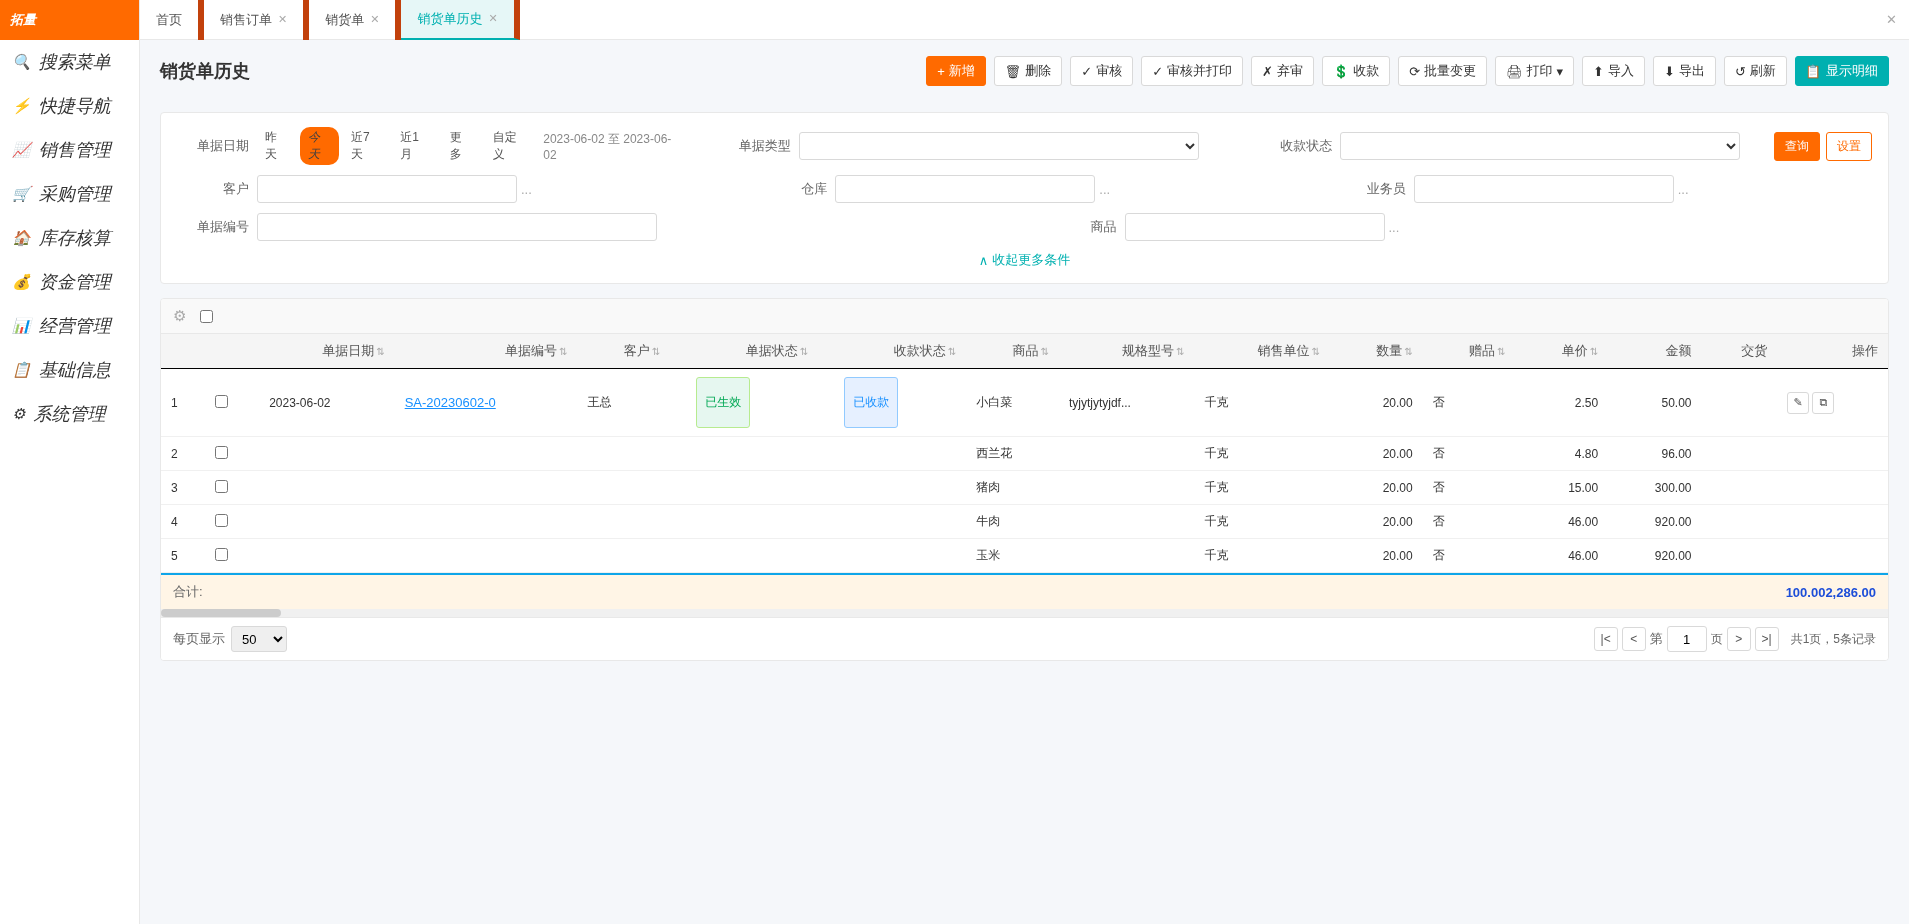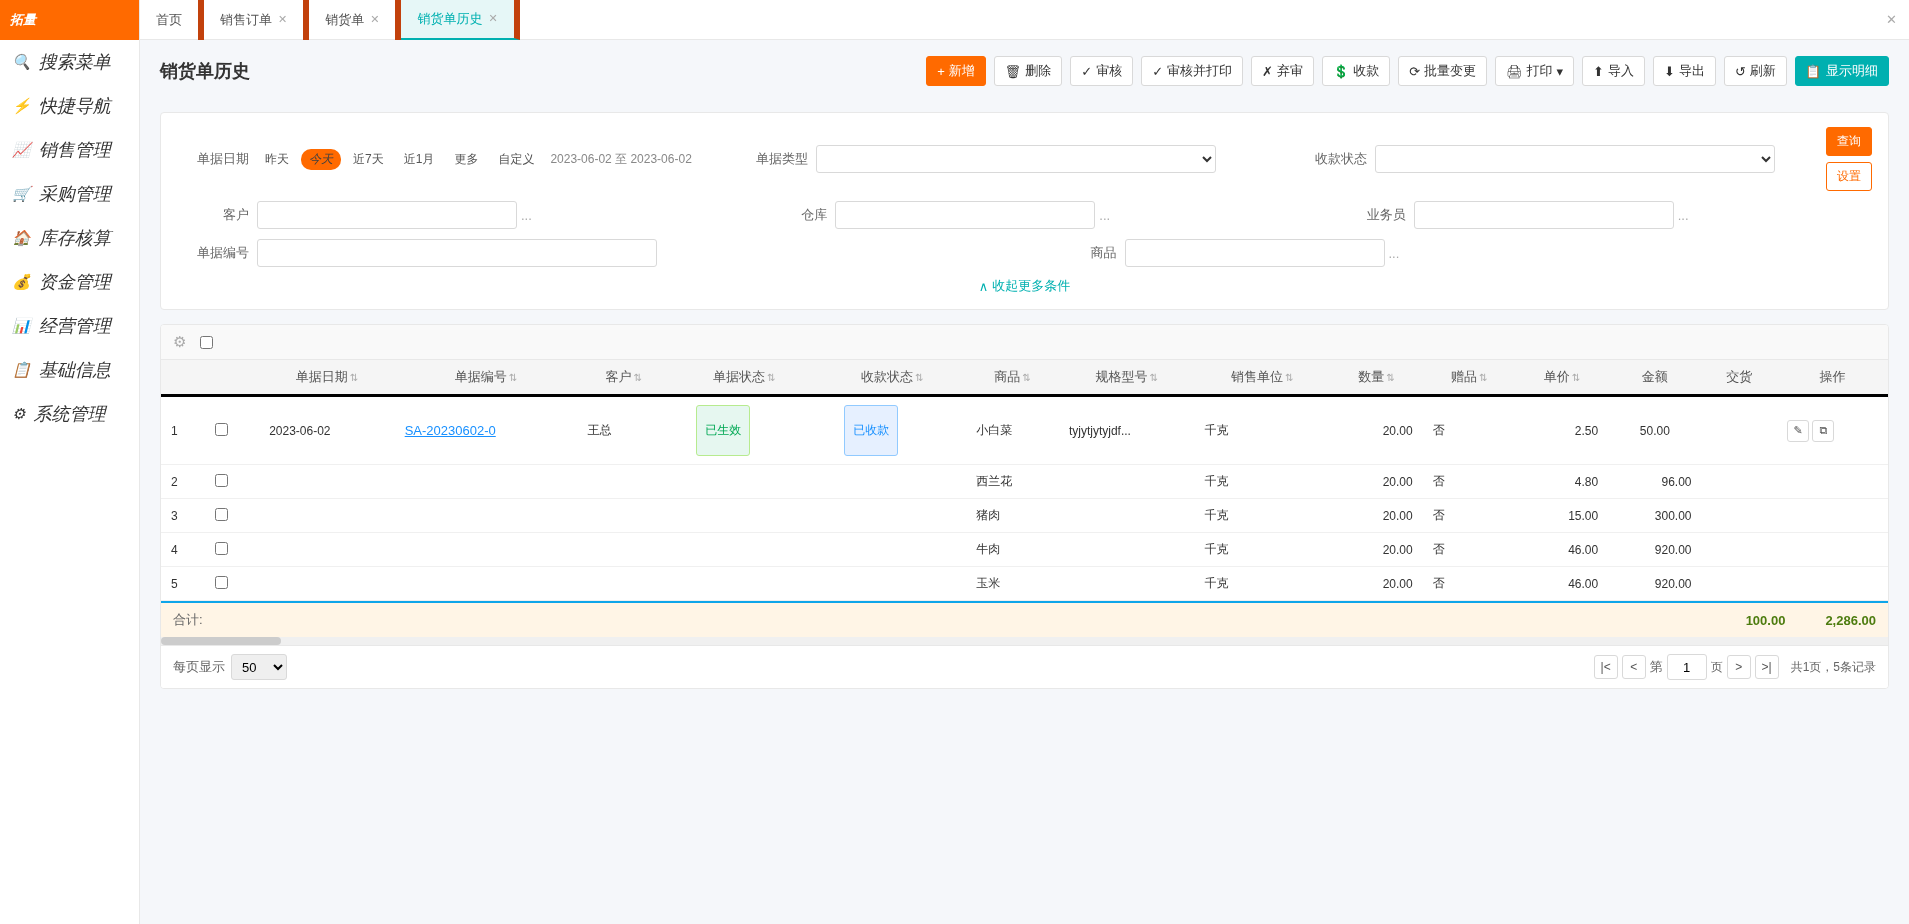--- a/index.html
+++ b/index.html
@@ -49,33 +49,33 @@
     .date-tag.active { background: #ff6a00; color: #404040; border-radius: 10px; font-style: italic; }
     .date-range { color: #888; font-size: 12px; margin-left: 4px; }
     .collapse-btn { display: flex; align-items: center; justify-content: center; color: #00b0b0; cursor: pointer; font-size: 12px; gap: 4px; margin-top: 4px; }
 
     
     .table-container { background: #fff; border: 1px solid #e8e8e8; border-radius: 4px; overflow: hidden; }
     .table-toolbar { display: flex; align-items: center; padding: 8px 12px; background: #f9f9f9; border-bottom: 1px solid #e8e8e8; }
     .settings-icon { color: #aaa; cursor: pointer; font-size: 15px; }
     table { width: 100%; border-collapse: collapse; }
     thead tr { background: #f5f5f5; }
-    th { padding: 8px 10px; text-align: center; color: #555; font-weight: normal; border-bottom: 3px solid #000000; white-space: nowrap; font-size: 12px; }
+    th { padding: 8px 10px; text-align: right; color: #555; font-weight: normal; border-bottom: 1px solid #000000; white-space: nowrap; font-size: 12px; }
     th .sort-icon { color: #aaa; font-size: 10px; margin-left: 2px; }
     td { padding: 8px 10px; color: #333; border-bottom: 1px solid #f0f0f0; font-size: 12px; white-space: nowrap; }
     .badge { display: inline-block; padding: 16px 8px; border-radius: 3px; font-size: 12px; margin-left: 16px; }
     .badge-green { background: #e6f7f0; color: #00a854; border: 1px solid #b7eb8f; }
     .badge-blue { background: #e6f0ff; color: #1890ff; border: 1px solid #91caff; }
     .link-text { color: #1890ff; cursor: pointer; text-decoration: underline; }
     .op-btn { display: inline-flex; align-items: center; justify-content: center; width: 22px; height: 22px; border-radius: 3px; border: 1px solid #d9d9d9; background: #fff; cursor: pointer; color: #555; font-size: 11px; }
 
     
     .table-footer { display: flex; align-items: center; justify-content: space-between; padding: 8px 12px; background: #fff5e6; border-top: 2px solid #0ea5e9; }
     .total-label { color: #666; }
-    .total-values { display: flex; gap: 40px; color: #4d7c0f; font-weight: bold; }
+    .total-values { display: flex; color: #1d4ed8; font-weight: bold; }
     .pagination-bar { display: flex; align-items: center; gap: 6px; padding: 8px 12px; border-top: 1px solid #e8e8e8; background: #fff; }
     .pagination-bar .page-size-label { color: #666; }
     .page-select { border: 1px solid #d9d9d9; border-radius: 3px; padding: 2px 6px; height: 26px; }
     .page-nav { display: flex; align-items: center; gap: 4px; margin-left: auto; }
     .page-nav-btn { width: 24px; height: 24px; display: flex; align-items: center; justify-content: center; border: 1px solid #d9d9d9; border-radius: 3px; background: #fff; cursor: pointer; color: #555; font-size: 12px; }
     .page-input { width: 40px; border: 1px solid #d9d9d9; border-radius: 3px; text-align: center; height: 26px; }
     .page-info { color: #666; font-size: 12px; }
     .scrollbar { height: 8px; background: #f0f0f0; }
     .scrollbar-thumb { height: 8px; width: 120px; background: #ccc; border-radius: 4px; }
   </style>
@@ -222,21 +222,21 @@
           <select class="filter-select">
             <option value=""></option>
           </select>
         </div>
         <div class="filter-group">
           <span class="filter-label">收款状态</span>
           <select class="filter-select">
             <option value=""></option>
           </select>
         </div>
-        <div style="display:flex; gap:6px; margin-left:12px;flex-direction:column;">
+        <div style="display:flex; gap:6px; margin-left:12px;">
           <button class="btn btn-primary">查询</button>
           <button class="btn btn-orange-outline">设置</button>
         </div>
       </div>
 
       <div class="filter-row">
         <div class="filter-group">
           <span class="filter-label">客户</span>
           <input class="filter-input" type="text" style="">
           <span class="filter-dots">...</span>
@@ -305,21 +305,21 @@
               <td><span class="link-text">SA-20230602-0</span></td>
               <td>王总</td>
               <td><span class="badge badge-green">已生效</span></td>
               <td><span class="badge badge-blue">已收款</span></td>
               <td>小白菜</td>
               <td>tyjytjytyjdf...</td>
               <td>千克</td>
               <td style="text-align: right;">20.00</td>
               <td>否</td>
               <td style="text-align: right;">2.50</td>
-              <td style="text-align: center;">50.00</td>
+              <td style="text-align: right;">50.00</td>
               <td></td>
               <td><span class="op-btn">✎</span> <span class="op-btn">⧉</span></td>
             </tr>
             <tr>
               <td>2</td>
               <td><input type="checkbox" style=""></td>
               <td></td>
               <td></td>
               <td></td>
               <td></td>

